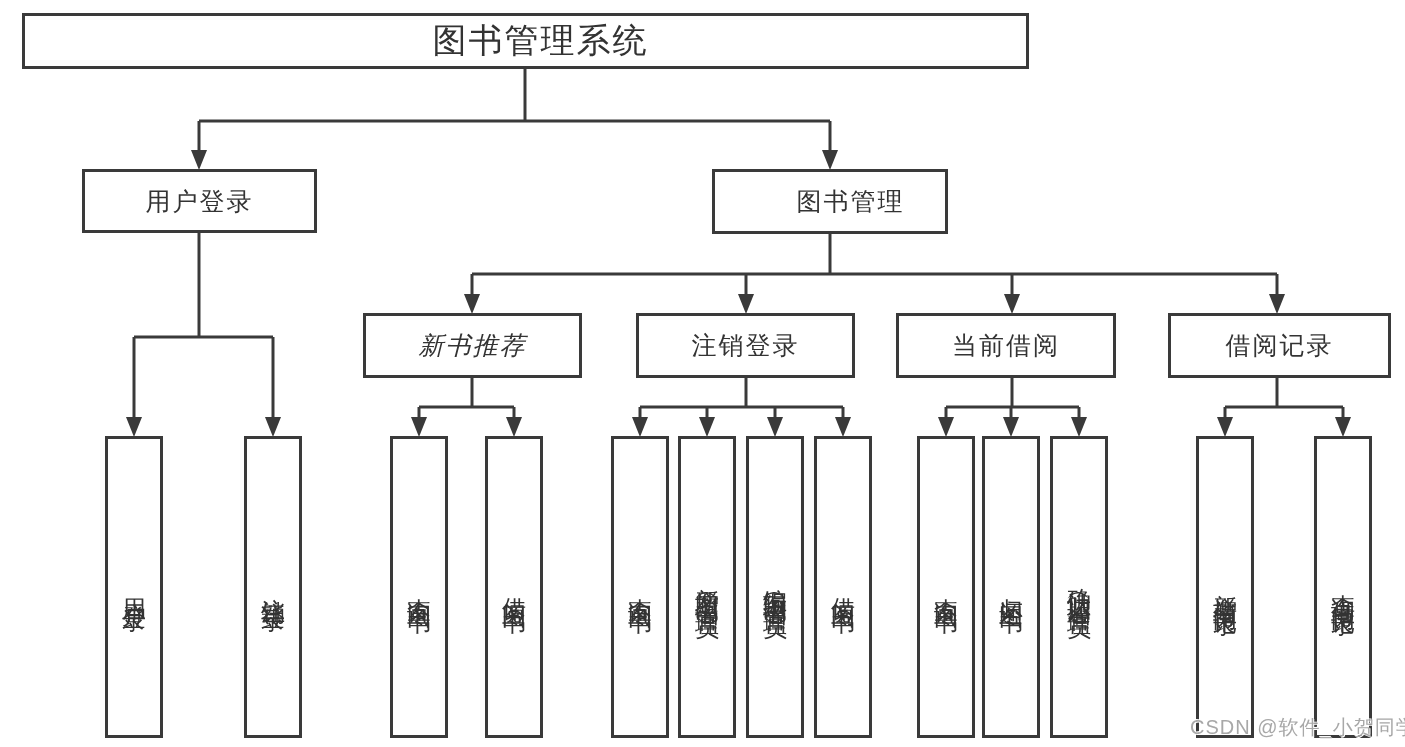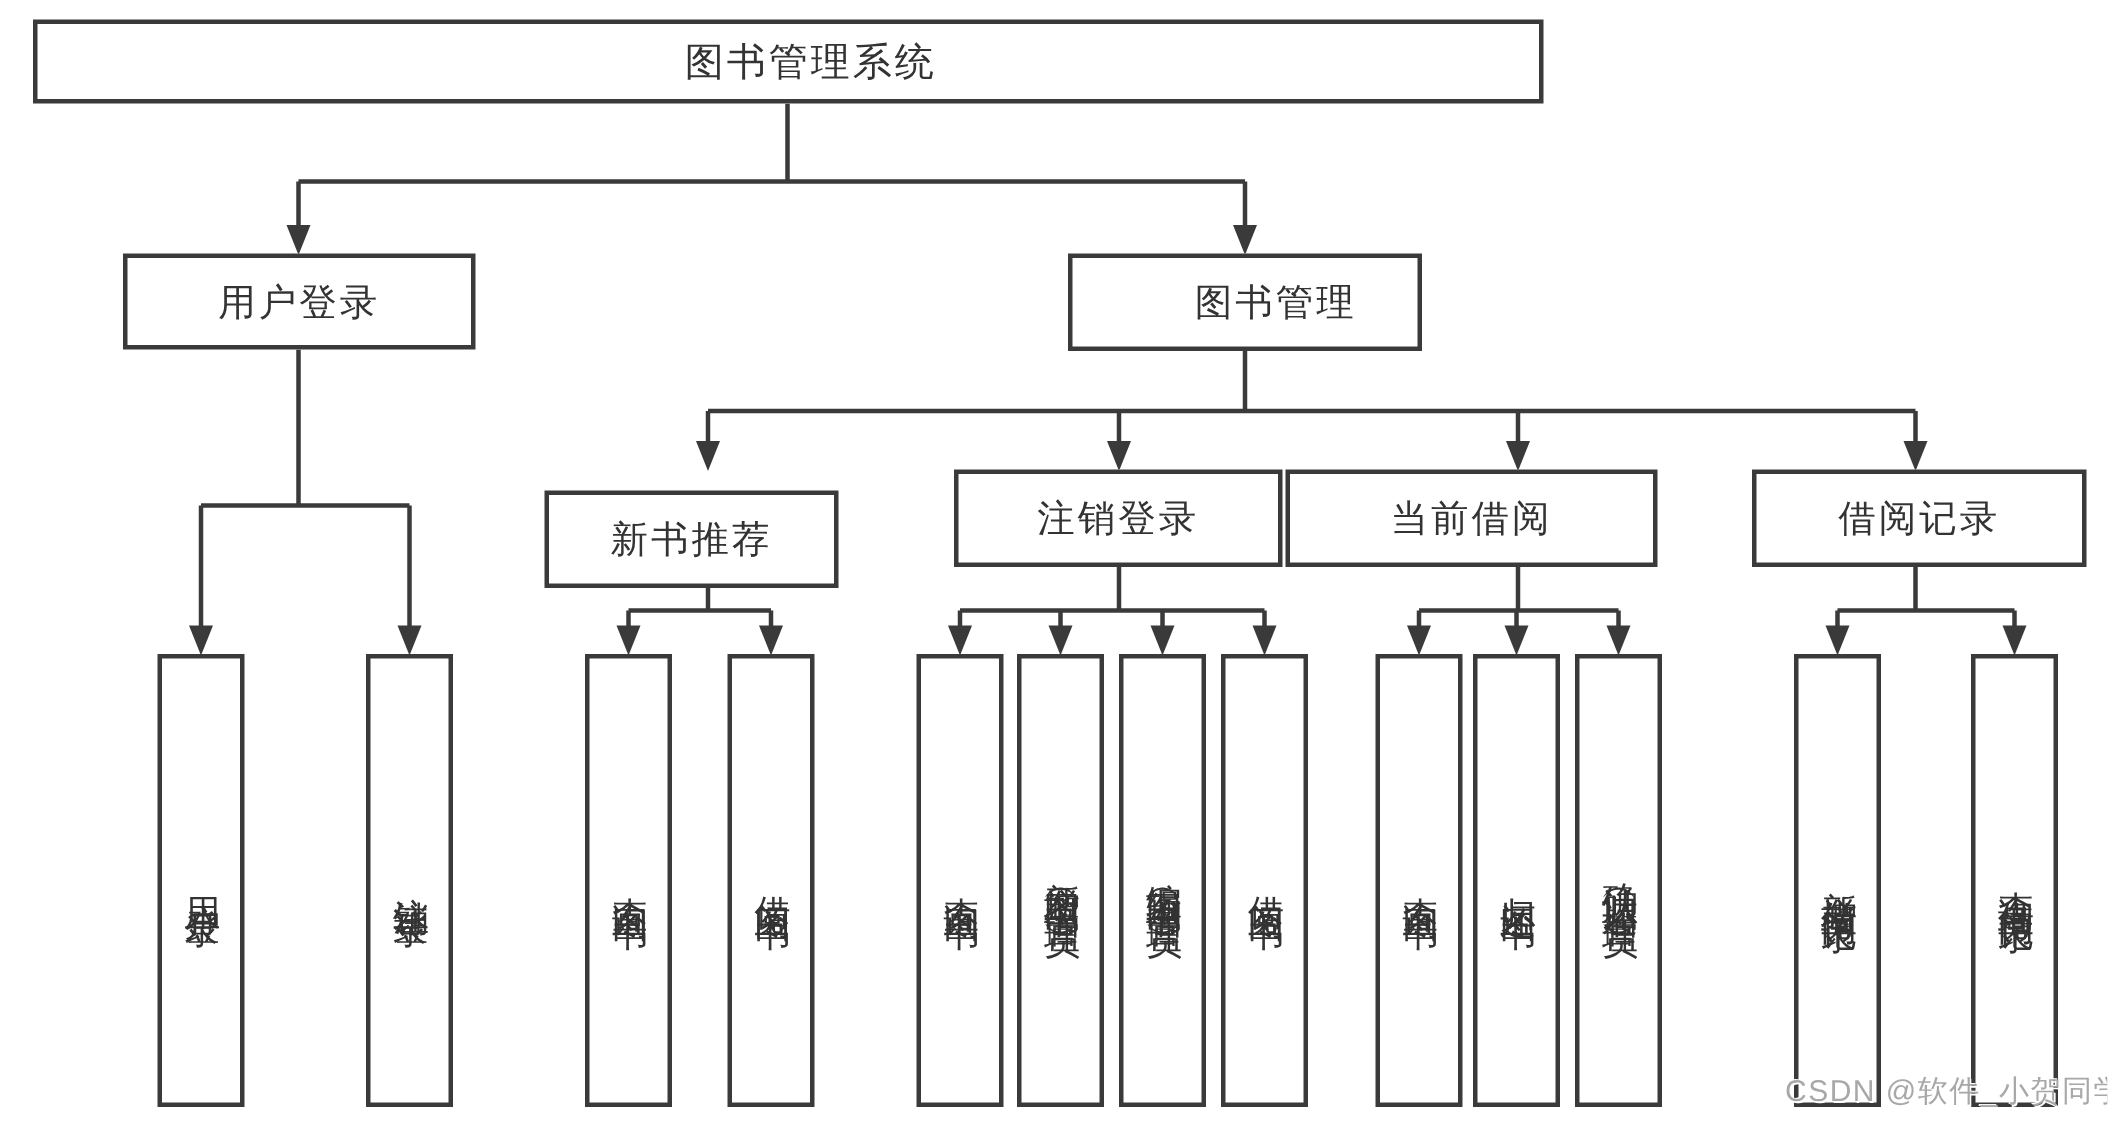--- a/index.html
+++ b/index.html
@@ -24,21 +24,21 @@
     background: #ffffff;
     border: 3px solid #3a3a3a;
     display: flex;
     align-items: center;
     justify-content: center;
     color: #333333;
     letter-spacing: 2px;
     z-index: 2;
     white-space: nowrap;
   }
-  .root-box  { font-size: 26px; padding-left: 30px; }
+  .root-box  { font-size: 34px; padding-left: 30px; }
   .lvl-box   { font-size: 25px; }
   .vbox {
     position: absolute;
     box-sizing: border-box;
     background: #ffffff;
     border: 3px solid #3a3a3a;
     width: 58px;
     height: 302px;
     top: 436px;
     display: flex;
@@ -136,23 +136,23 @@
       <path d="M1217,417 L1233,417 L1225,437 Z"></path>
       <path d="M1335,417 L1351,417 L1343,437 Z"></path>
     </g>
   </svg>
 
   <div class="hbox root-box" style="left:22px; top:13px; width:1007px; height:56px;">图书管理系统</div>
 
   <div class="hbox lvl-box" style="left:82px; top:169px; width:235px; height:64px;">用户登录</div>
   <div class="hbox lvl-box" style="left:712px; top:169px; width:236px; height:65px;padding-left:41px;">图书管理</div>
 
-  <div class="hbox lvl-box" style="left:363px; top:327px; width:196px; height:65px;">新书推荐</div>
+  <div class="hbox lvl-box" style="left:363px; top:313px; width:219px; height:65px;font-style:italic;">新书推荐</div>
   <div class="hbox lvl-box" style="left:636px; top:313px; width:219px; height:65px;">注销登录</div>
-  <div class="hbox lvl-box" style="left:857px; top:313px; width:248px; height:65px;">当前借阅</div>
+  <div class="hbox lvl-box" style="left:896px; top:313px; width:220px; height:65px;">当前借阅</div>
   <div class="hbox lvl-box" style="left:1168px; top:313px; width:223px; height:65px;">借阅记录</div>
 
   <div class="vbox" style="left:105px;">
     <span>用户登录</span>
   </div>
   <div class="vbox" style="left:244px;">
     <span>注销登录</span>
   </div>
 
   <div class="vbox" style="left:390px;">

